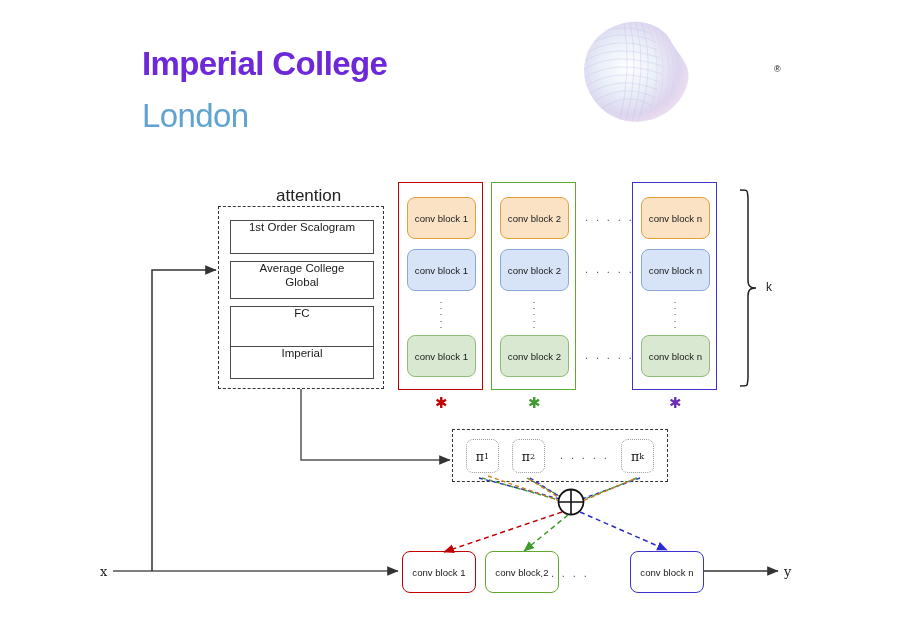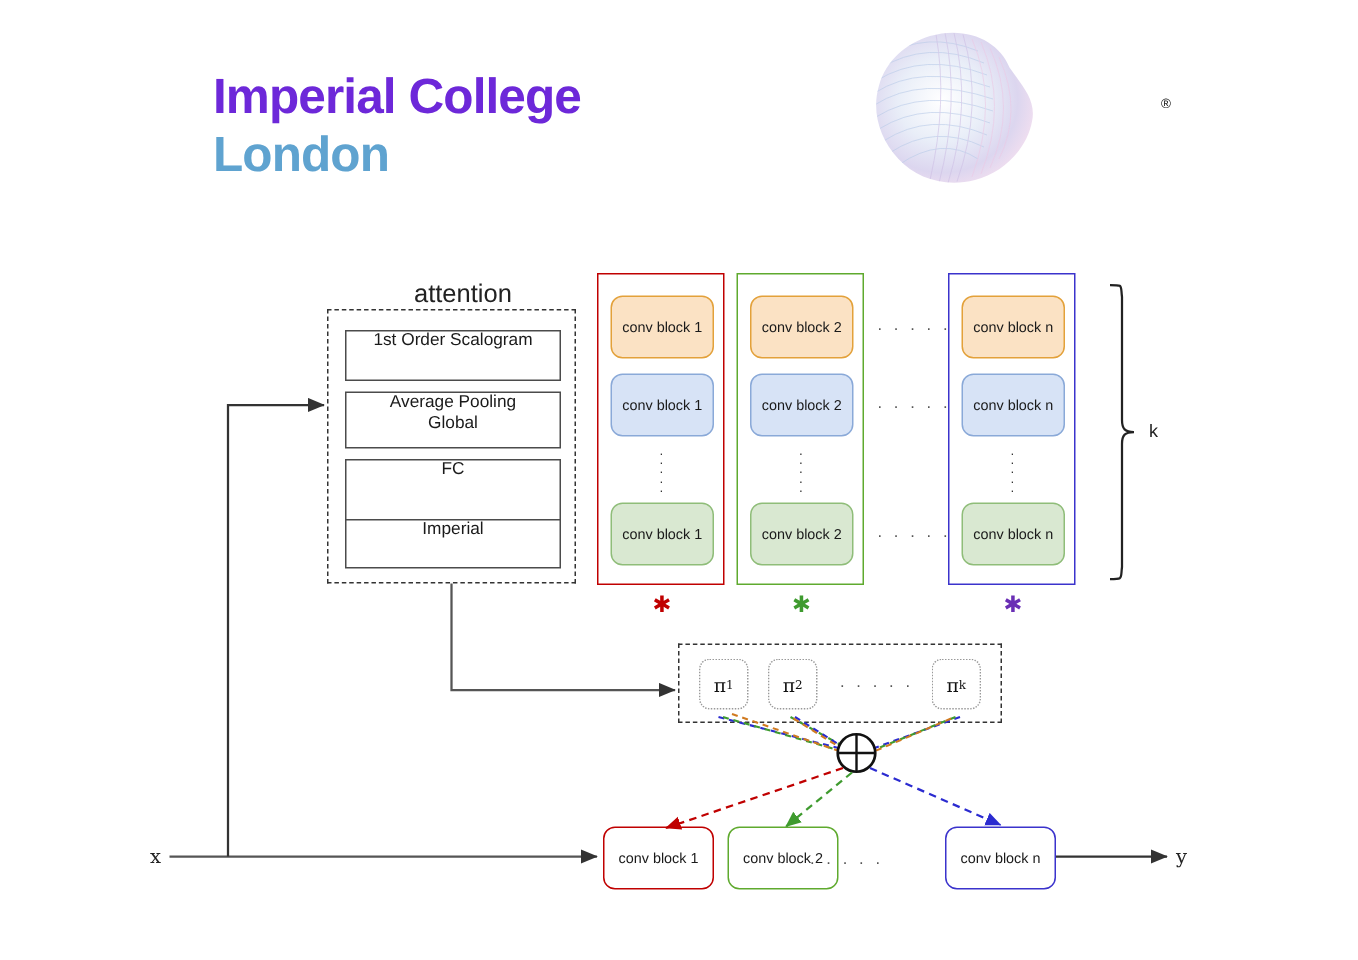--- a/index.html
+++ b/index.html
@@ -12,22 +12,22 @@
 
   
   #imperial-logo{position:absolute;left:142px;top:47px;line-height:1.0;}
   #imperial-logo .l1{
     font-family:"Liberation Sans","DejaVu Sans",sans-serif;
     font-weight:bold;font-size:33px;letter-spacing:-0.6px;color:#6d28d9;
     display:block;
   }
   #imperial-logo .l2{
     font-family:"Liberation Sans","DejaVu Sans",sans-serif;
-    font-weight:bold;font-size:33px;letter-spacing:-0.6px;color:#5fa3d0;
-    display:block;margin-top:6px;
+    font-weight:normal;font-size:33px;letter-spacing:-0.6px;color:#5fa3d0;
+    display:block;margin-top:19px;
   }
 
   #cogitat-logo{position:absolute;left:578px;top:18px;width:200px;height:108px;}
   #cogitat-blob{position:absolute;left:0;top:0;width:118px;height:108px;}
   #cogitat-word{
     position:absolute;left:48px;top:42px;
     font-family:"DejaVu Sans","Liberation Sans",sans-serif;
     font-size:44px;font-weight:500;letter-spacing:-1.6px;color:#111111;
   }
   #cogitat-reg{
@@ -163,21 +163,21 @@
   </div>
 
   <div id="attention-label">attention</div>
 
   <div id="attention-container">
     <div class="att-box" style="top:13px;height:34px;">
       <span>1st Order Scalogram</span>
     </div>
     <div class="att-box" style="top:54px;height:38px;">
       <span style="display:block;">
-        <span>Average Pooling</span><br>
+        <span>Average College</span><br>
         <span>Global</span>
       </span>
     </div>
     <div class="att-box" style="top:99px;height:47px;">
       <span>FC</span>
     </div>
     <div class="att-box" style="top:139px;height:33px;">
       <span>Imperial</span>
     </div>
   </div>

